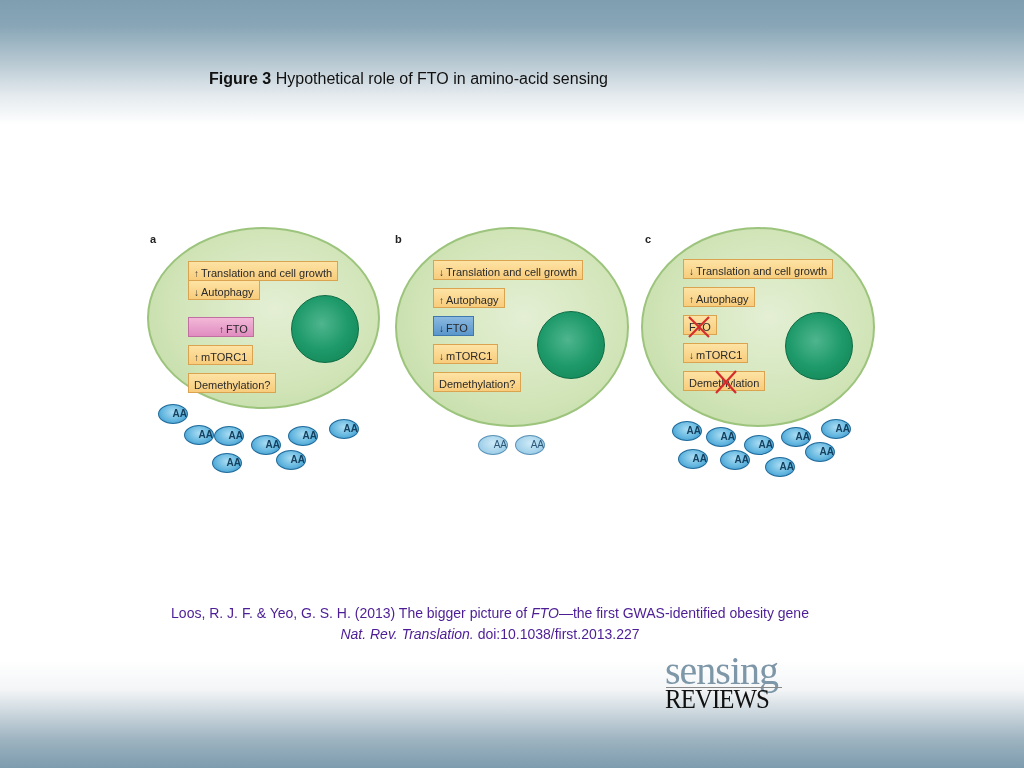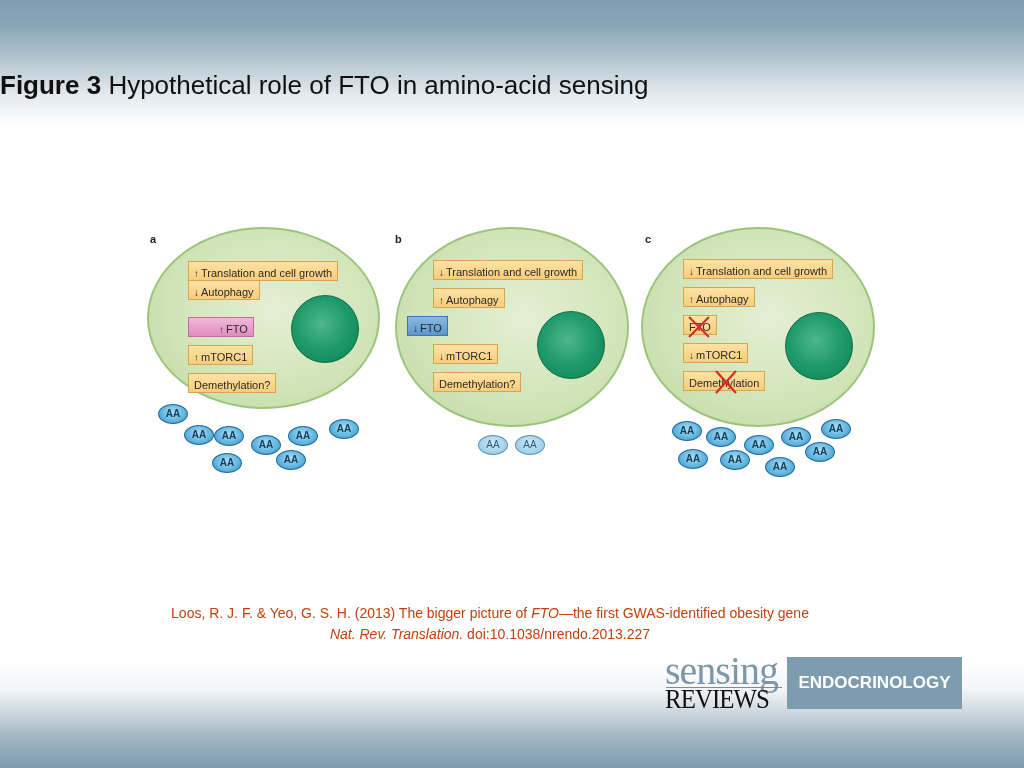--- a/index.html
+++ b/index.html
@@ -4,22 +4,22 @@
 <style>
   html, body { margin: 0; padding: 0; }
   body {
     width: 1024px; height: 768px; position: relative; overflow: hidden;
     font-family: "Liberation Sans", sans-serif;
     background: linear-gradient(to bottom,
       #7f9fb1 0px, #87a5b6 25px, #b4c6d0 60px, #e4eaee 95px, #ffffff 125px,
       #ffffff 660px, #f3f5f7 690px, #c8d4db 715px, #9db3c0 740px, #7d9cae 768px);
   }
   .title {
-    position: absolute; top: 70px; left: 0; width: 817px; text-align: left;
-    font-size: 26px; color: #111;
+    position: absolute; top: 70px; left: 0; width: 817px; text-align: center;
+    font-size: 16px; color: #111;
   }
   .title b { font-weight: bold; }
   .panel-letter {
     position: absolute; font-size: 11px; font-weight: bold; color: #222;
   }
   .cell {
     position: absolute; border-radius: 50%;
     background: radial-gradient(ellipse at 55% 45%, #e4efd4 0%, #d2e5b9 55%, #bdd89f 100%);
     border: 2px solid #9cc47d;
     box-sizing: border-box;
@@ -39,28 +39,28 @@
   .box.pink { background: linear-gradient(to bottom, #f2b8d8, #e08cc0); border-color: #c06fa0; padding-left: 30px; }
   .box.blue { background: linear-gradient(to bottom, #8ab9e0, #5a96cc); border-color: #3f78ad; }
   .arrow { font-size: 10px; margin-right: 2px; }
   .cross {
     position: absolute; width: 22px; height: 22px; pointer-events: none;
   }
   .aa {
     position: absolute; width: 30px; height: 20px; border-radius: 50%;
     background: radial-gradient(ellipse at 50% 40%, #a9dcf3 0%, #5fb4de 60%, #2f86bd 100%);
     border: 1.5px solid #1f6b9c; box-sizing: border-box;
-    text-align: center; line-height: 17px; font-size: 10px; font-weight: bold; color: #15405e;
+    text-align: right; line-height: 17px; font-size: 10px; font-weight: bold; color: #15405e;
   }
   .aa.light {
     background: radial-gradient(ellipse at 50% 40%, #cdeaf7 0%, #9fcfe9 70%, #78b3d6 100%);
     border-color: #5b93b8; font-weight: normal; color: #2d5878;
   }
   .citation {
-    position: absolute; left: 0; width: 980px; text-align: center; font-size: 14px; color: #c2410c;
+    position: absolute; left: 0; width: 980px; text-align: center; font-size: 14px; color: #4c1d95;
   }
   .citation i { font-style: italic; }
   .logo { position: absolute; left: 665px; top: 657px; width: 297px; height: 54px; }
   .logo-nature {
     position: absolute; left: 0; top: -4px; font-family: "Liberation Serif", serif;
     font-size: 40px; color: #7d97a8; letter-spacing: -1px; line-height: 36px;
   }
   .logo-rule { position: absolute; left: 1px; top: 30px; width: 116px; height: 1px; background: #888; }
   .logo-reviews {
     position: absolute; left: 0; top: 29px; font-family: "Liberation Serif", serif;
@@ -114,21 +114,21 @@
   <span class="panel-letter" style="left:395px;top:233px;">b</span>
   <div class="cell" style="left:395px;top:227px;width:234px;height:200px;"></div>
   <div class="nucleus" style="left:537px;top:311px;width:68px;height:68px;"></div>
 
   <div class="box" style="left:433px;top:260px;">
     <span class="arrow">↓</span><span>Translation and cell growth</span>
   </div>
   <div class="box" style="left:433px;top:288px;">
     <span class="arrow">↑</span><span>Autophagy</span>
   </div>
-  <div class="box blue" style="left:407px;top:316px;">
+  <div class="box blue" style="left:433px;top:316px;">
     <span class="arrow">↓</span><span>FTO</span>
   </div>
   <div class="box" style="left:433px;top:344px;">
     <span class="arrow">↓</span><span>mTORC1</span>
   </div>
   <div class="box" style="left:433px;top:372px;">
     <span>Demethylation?</span>
   </div>
 
   <div class="aa light" style="left:478px;top:435px;">AA</div>
@@ -172,21 +172,20 @@
   <div class="aa" style="left:765px;top:457px;">AA</div>
   <div class="aa" style="left:781px;top:427px;">AA</div>
   <div class="aa" style="left:805px;top:442px;">AA</div>
   <div class="aa" style="left:821px;top:419px;">AA</div>
 </div>
 
 <div class="citation" style="top:605px;">
   <span>Loos, R. J. F. &amp; Yeo, G. S. H. (2013) The bigger picture of </span><i>FTO</i><span>—the first GWAS-identified obesity gene</span>
 </div>
 <div class="citation" style="top:626px;">
-  <i>Nat. Rev. Translation.</i><span> doi:10.1038/nrendo.2013.227</span>
+  <i>Nat. Rev. Translation.</i><span> doi:10.1038/first.2013.227</span>
 </div>
 
 <div class="logo">
   <div class="logo-nature">sensing</div>
   <div class="logo-rule"></div>
   <div class="logo-reviews">REVIEWS</div>
-  <div class="logo-box">ENDOCRINOLOGY</div>
 </div>
 
 </body></html>

